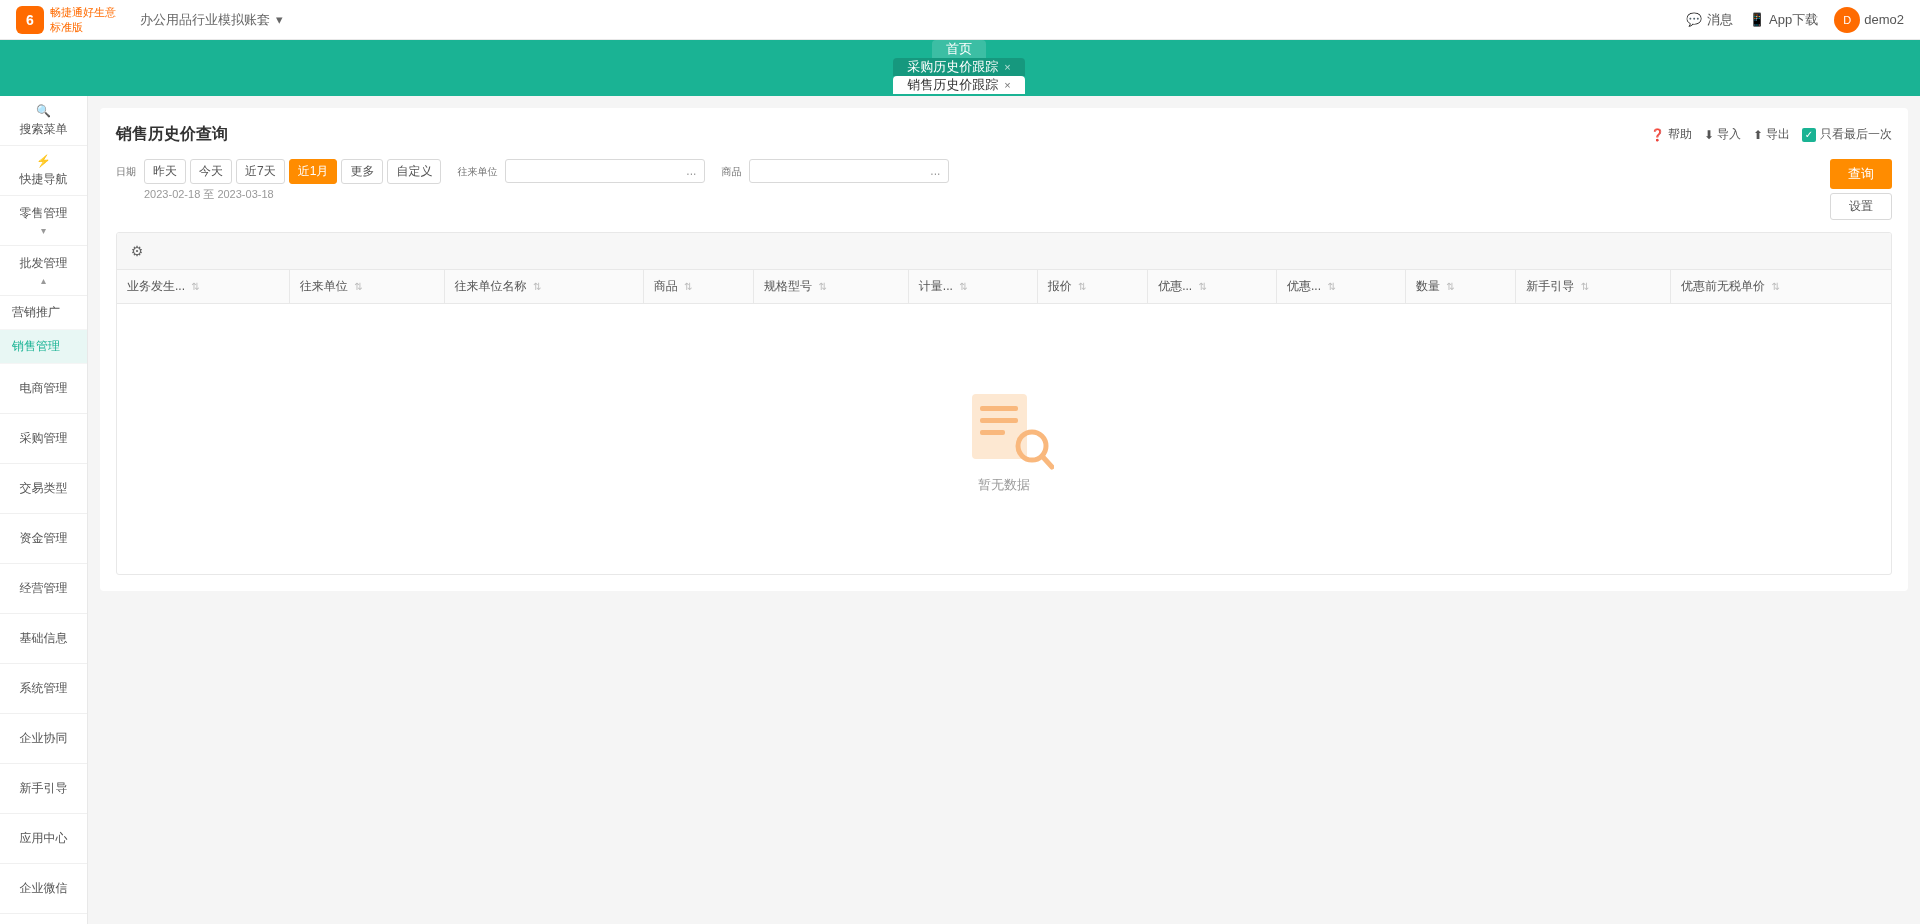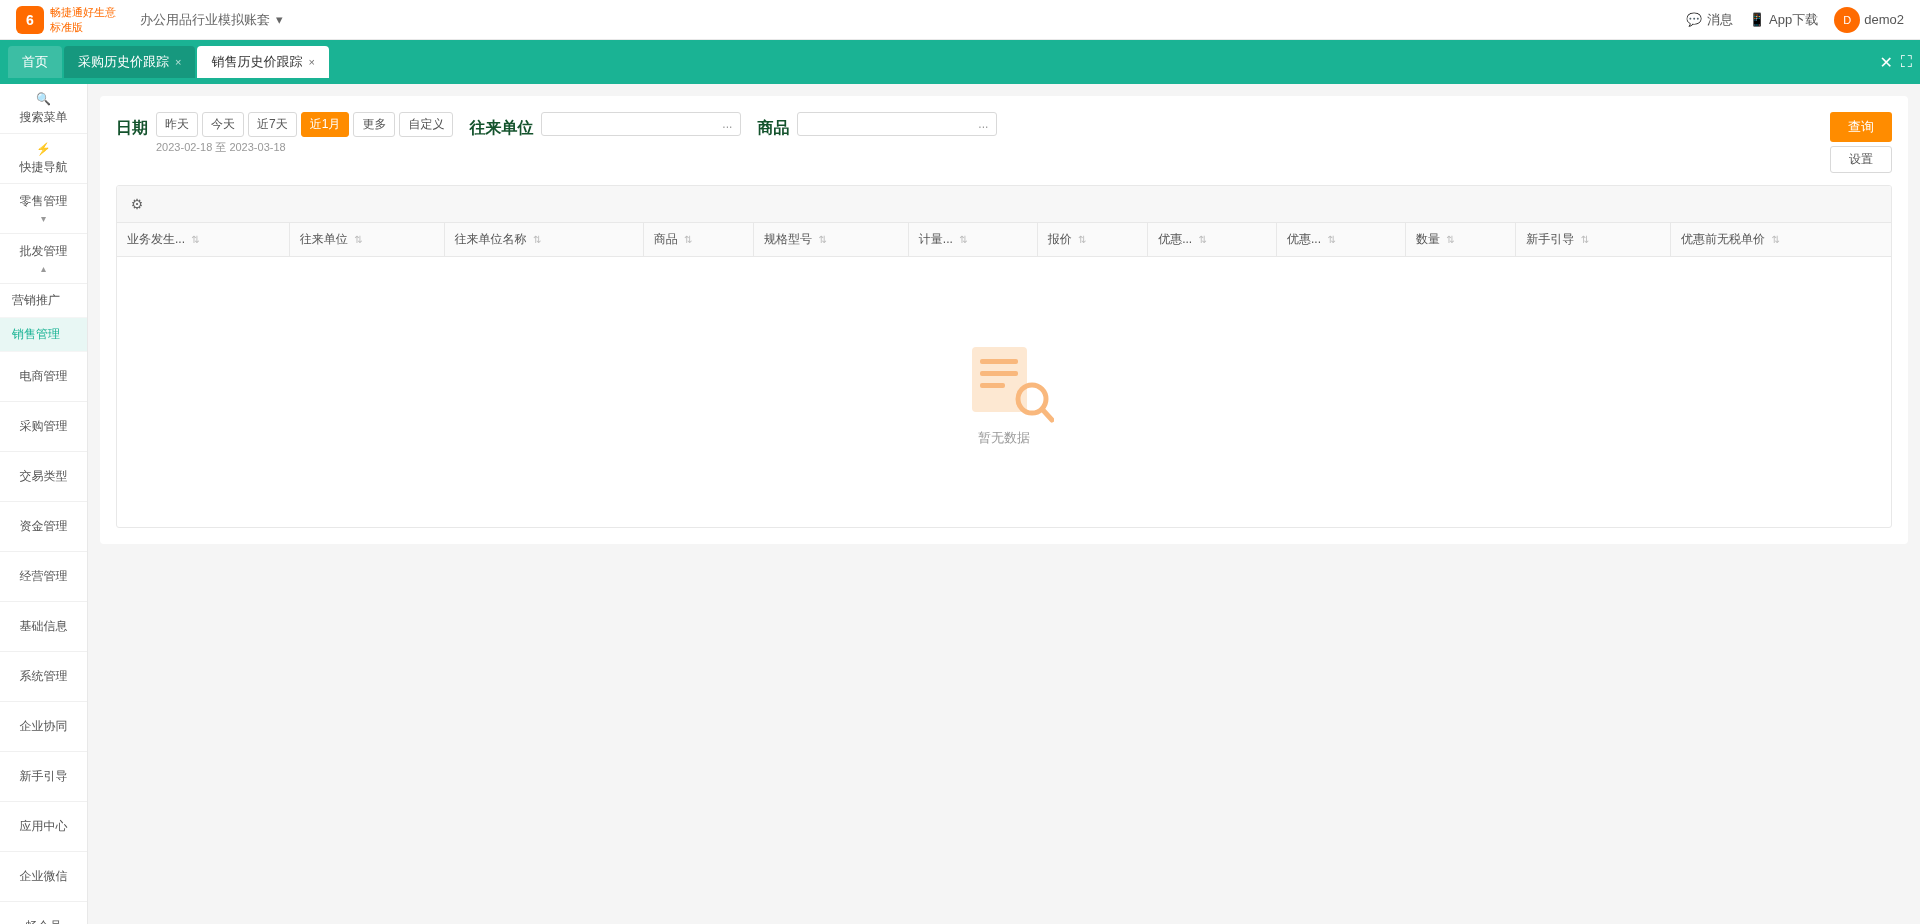--- a/index.html
+++ b/index.html
@@ -72,25 +72,26 @@
       display: flex;
       align-items: center;
       justify-content: center;
       color: white;
       font-size: 11px;
     }
 
     
     .tab-bar {
       background: #1ab394;
-      height: 44px;
+      height: 56px;
       display: flex;
       align-items: center;
       padding: 0 8px;
       flex-shrink: 0;
+      flex-direction: column;
     }
     .tab-item {
       height: 32px;
       padding: 0 14px;
       display: flex;
       align-items: center;
       gap: 6px;
       border-radius: 4px 4px 0 0;
       cursor: pointer;
       font-size: 13px;
@@ -237,25 +238,24 @@
       gap: 16px;
       margin-bottom: 12px;
       flex-wrap: wrap;
     }
     .filter-group {
       display: flex;
       align-items: flex-start;
       gap: 8px;
     }
     .filter-label {
-      font-size: 16px;
-      color: #14532d;
+      font-size: 10px;
+      color: #737373;
       padding-top: 6px;
       white-space: nowrap;
-      font-weight: bold;
     }
     .date-buttons {
       display: flex;
       align-items: center;
       gap: 4px;
       flex-wrap: wrap;
     }
     .date-btn {
       padding: 3px 8px;
       font-size: 12px;
@@ -494,20 +494,41 @@
       <span>企业微信</span>
     </div>
     <div class="sidebar-item">
       <span>畅会员</span>
     </div>
   </div>
 
   <div class="content-area">
     <div class="page-card">
 
+      <div class="page-title-row">
+        <div class="page-title">销售历史价查询</div>
+        <div class="page-actions">
+          <div class="action-item">
+            <span>❓</span>
+            <span>帮助</span>
+          </div>
+          <div class="action-item">
+            <span>⬇</span>
+            <span>导入</span>
+          </div>
+          <div class="action-item">
+            <span>⬆</span>
+            <span>导出</span>
+          </div>
+          <label class="checkbox-label">
+            <div class="checkbox-checked">✓</div>
+            <span>只看最后一次</span>
+          </label>
+        </div>
+      </div>
 
       <div class="filter-row">
         <div class="filter-group">
           <span class="filter-label">日期</span>
           <div>
             <div class="date-buttons">
               <button class="date-btn">昨天</button>
               <button class="date-btn">今天</button>
               <button class="date-btn">近7天</button>
               <button class="date-btn active">近1月</button>

